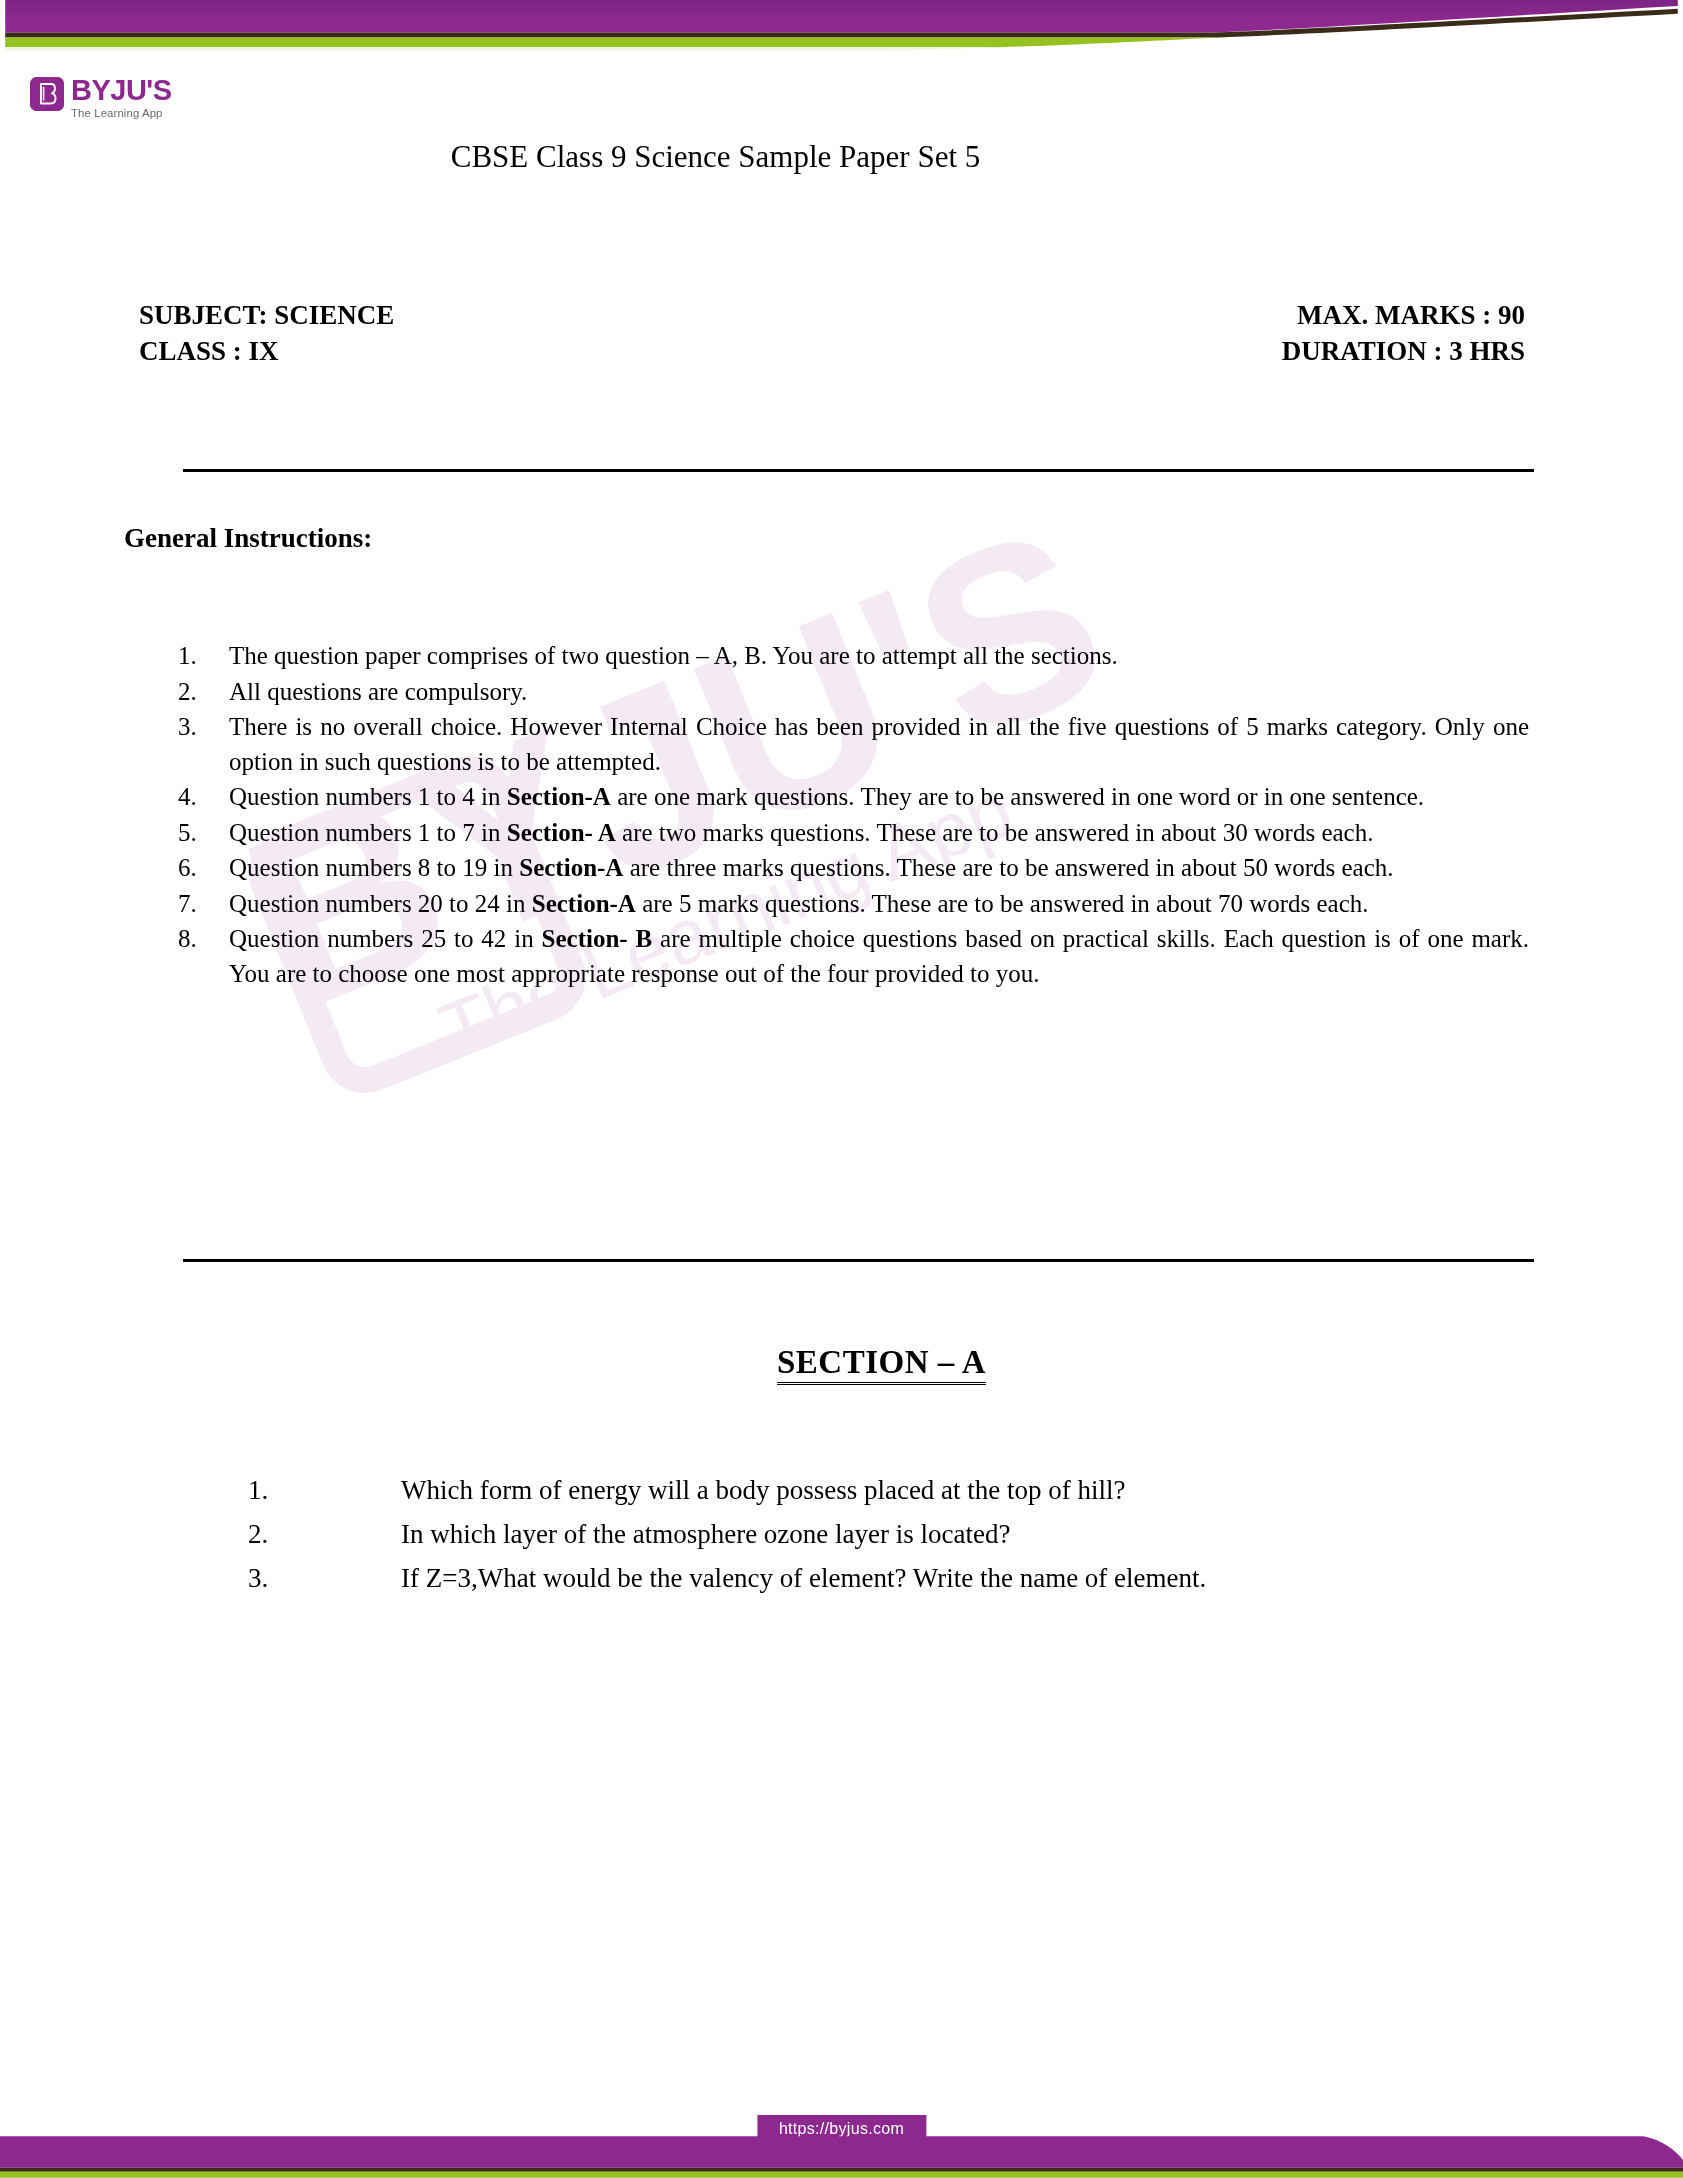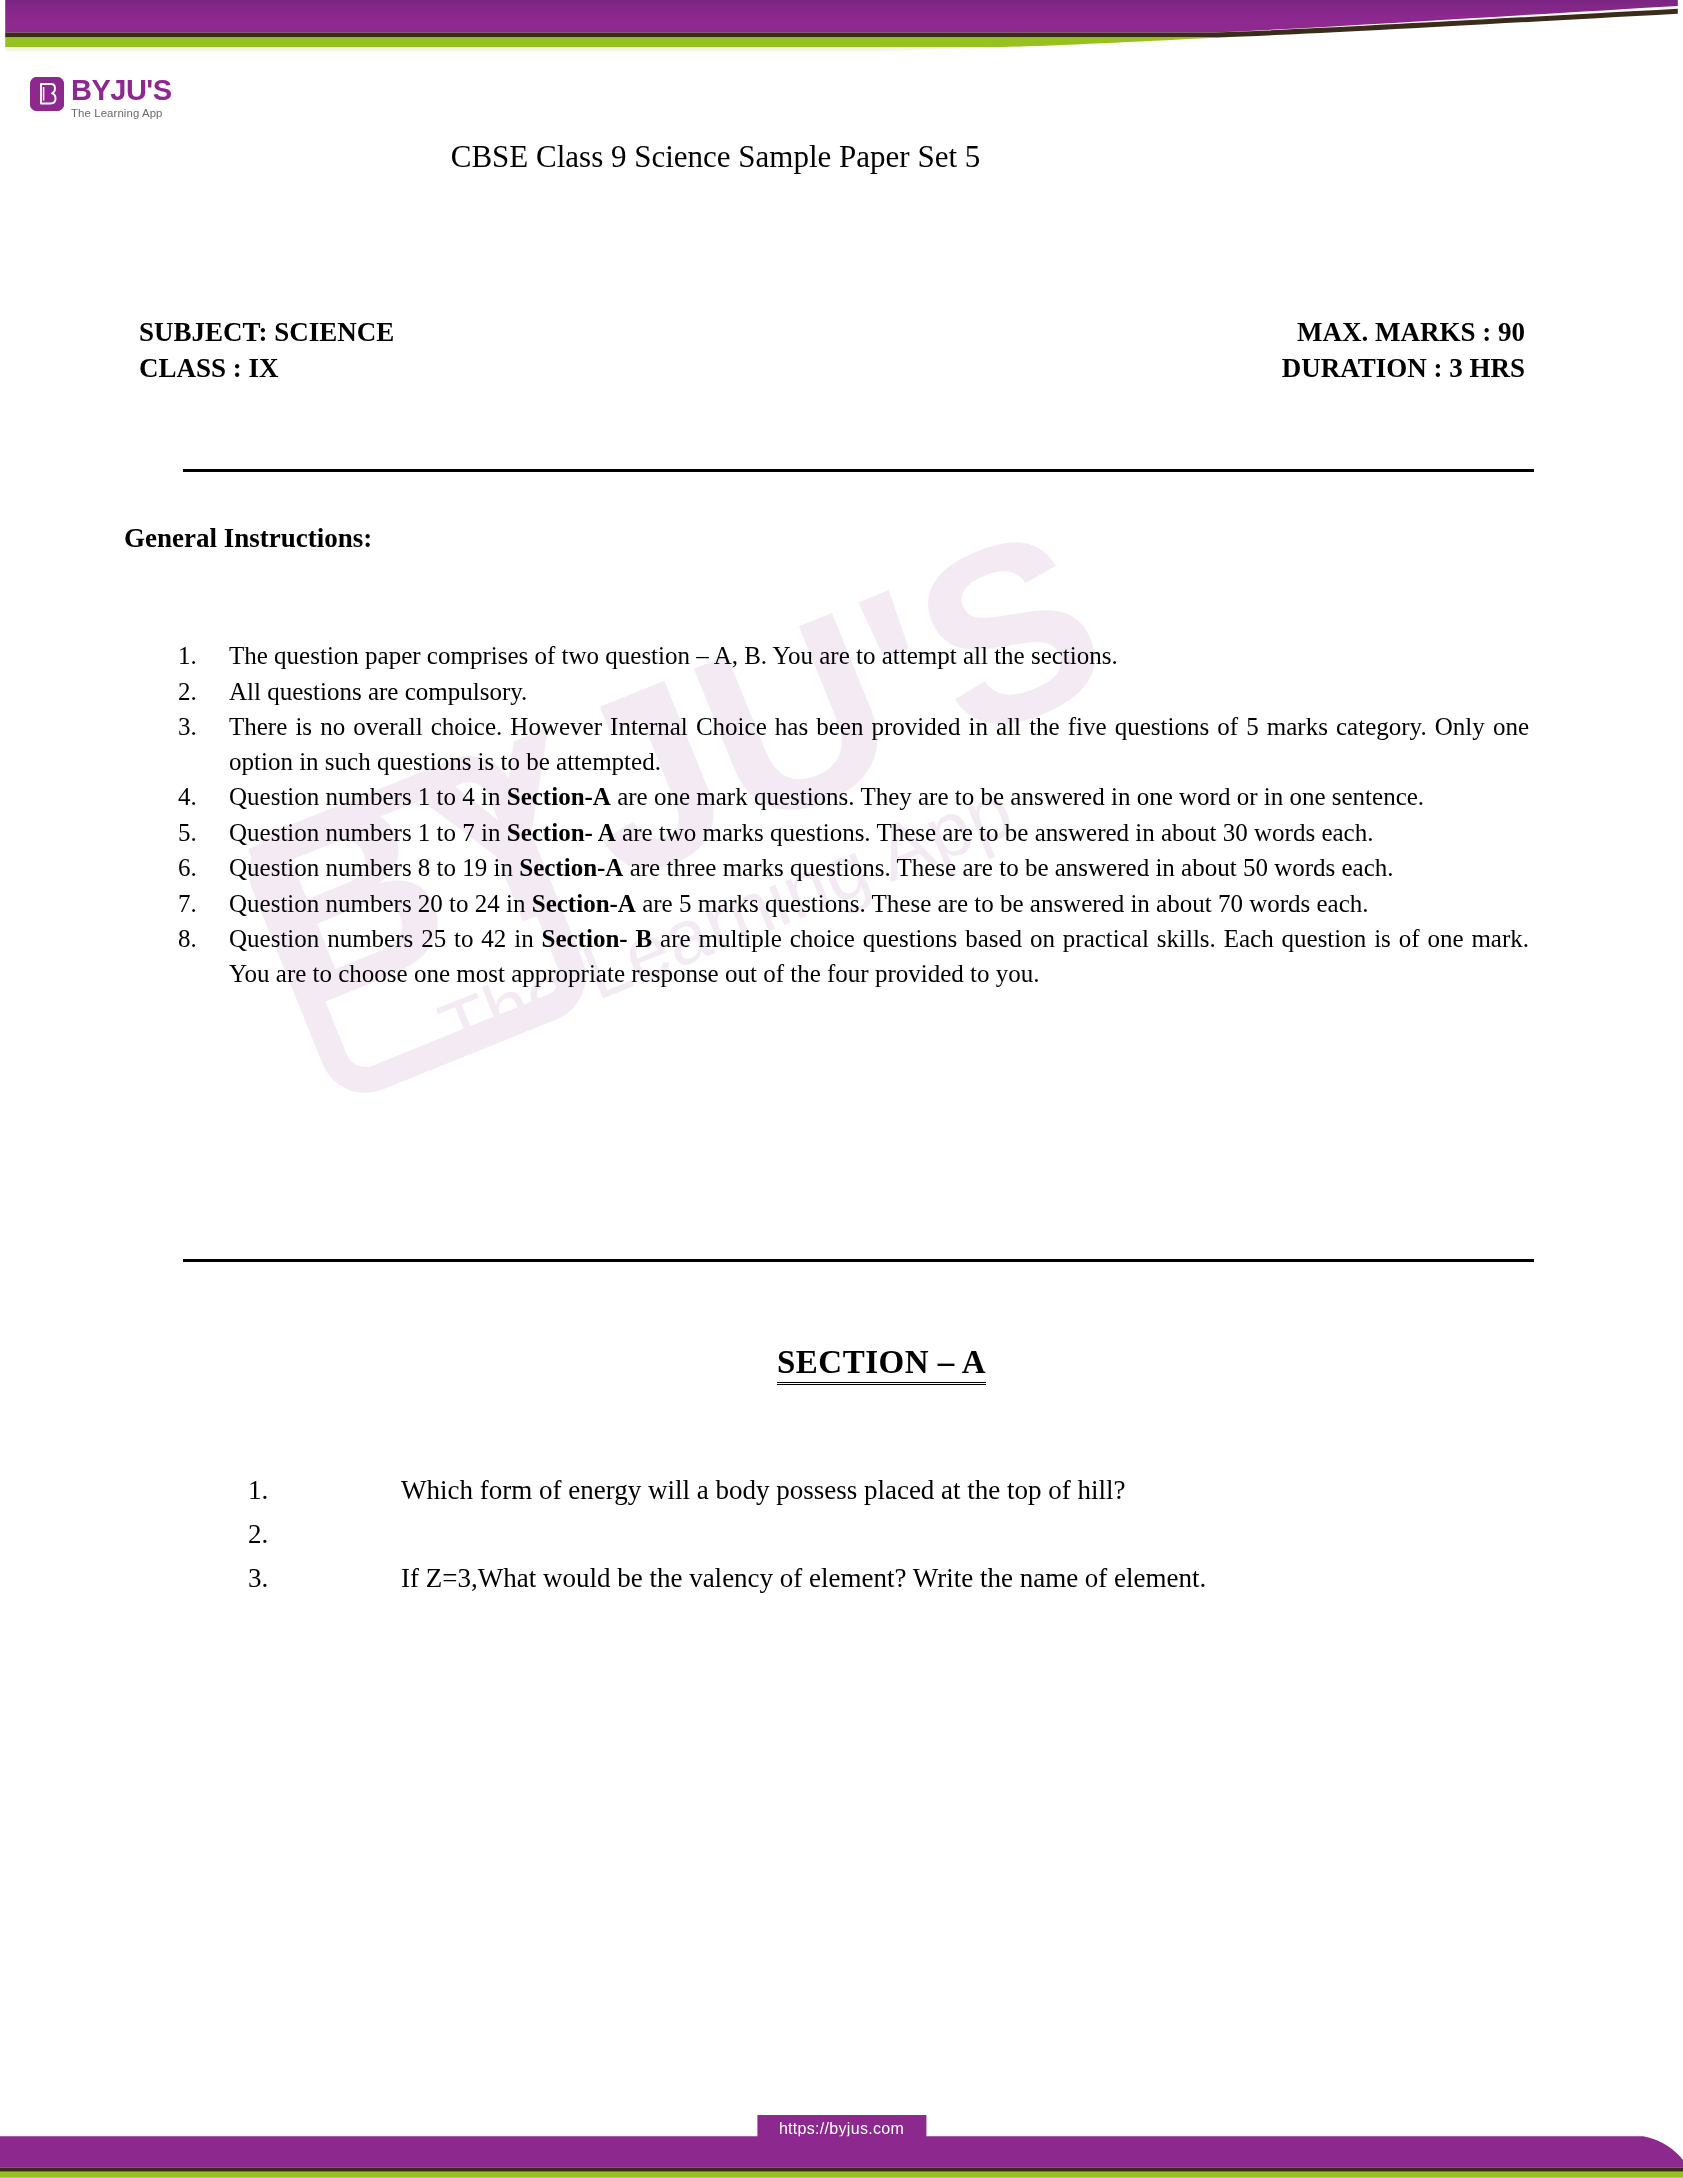--- a/index.html
+++ b/index.html
@@ -122,21 +122,21 @@
     width: 1431px;
     text-align: center;
     font-size: 31px;
     font-weight: normal;
     letter-spacing: 0px;
     white-space: nowrap;
   }
 
   .meta-block {
     position: absolute;
-    top: 315px;
+    top: 298px;
     left: 139px;
     width: 1386px;
   }
   .meta-row {
     display: flex;
     justify-content: space-between;
     font-size: 27px;
     font-weight: bold;
     line-height: 1.32;
   }
@@ -347,20 +347,21 @@
       <span>SECTION – A</span>
     </div>
 
     <ol class="q-list" id="q-list">
         <li class="q-item">
           <span class="q-num">1.</span>
           <span class="q-text">Which  form of energy will a body possess placed at the top of hill?</span>
         </li>
         <li class="q-item">
           <span class="q-num">2.</span>
+          <span class="q-text">In which layer of the atmosphere ozone layer is located?</span>
         </li>
         <li class="q-item">
           <span class="q-num">3.</span>
           <span class="q-text">If Z=3,What would be the valency of element? Write the name of element.</span>
         </li>
       </ol>
 
   </div>
 
   <div class="url-badge">https://byjus.com</div>

